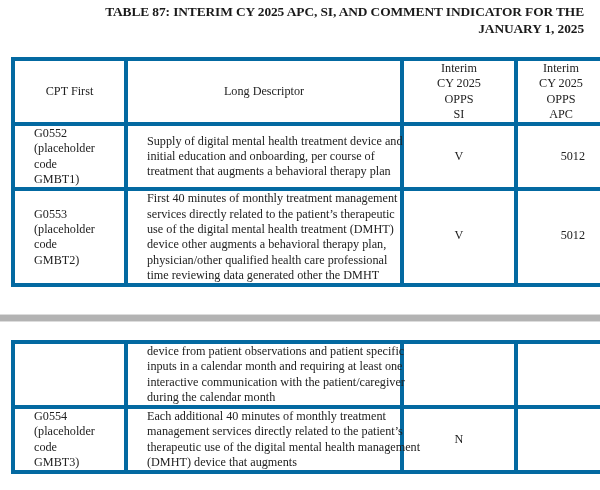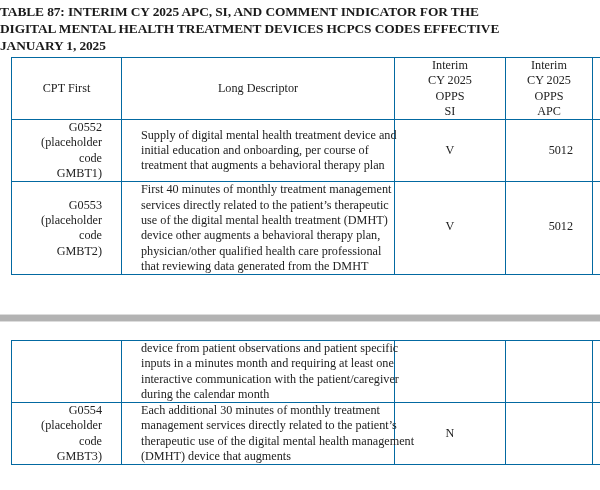--- a/index.html
+++ b/index.html
@@ -3,55 +3,54 @@
 <meta charset="utf-8">
 <style>
   html, body { margin: 0; padding: 0; background: #ffffff; }
   body {
     width: 600px; height: 490px; position: relative; overflow: hidden;
     font-family: "Liberation Serif", "DejaVu Serif", serif;
     color: #222;
   }
   .title {
     position: absolute; left: 0; top: 3px; width: 584px;
-    text-align: left; font-weight: bold; font-size: 13.4px; line-height: 17px;
+    text-align: right; font-weight: bold; font-size: 13.4px; line-height: 17px;
     color: #1a1a1a; letter-spacing: -0.1px;
   }
   .title div { white-space: nowrap; }
   table.t {
     position: absolute; left: 11px; width: 581px;
     border-collapse: collapse; table-layout: fixed;
     font-size: 12.2px; line-height: 15.3px;
   }
   table.t td, table.t th {
-    border: 1px solid #0369a1; padding: 0 19px; vertical-align: middle;
+    border: 4px solid #0369a1; padding: 0 19px; vertical-align: middle;
     font-weight: normal;
   }
   table.t th { text-align: center; }
-  .c0 { width: 71px; text-align: right; }
+  .c0 { width: 71px; text-align: left; }
   .c1 { width: 234px; text-align: left; }
   .c2 { width: 72px; text-align: center; }
   .c3 { width: 48px; text-align: right; }
   .c4 { width: 124px; text-align: center; }
   .th-long { text-align: right; }
   #t1 { top: 57px; }
   #t2 { top: 340px; }
   .line { display: block; white-space: nowrap; }
   .n1-bottom { vertical-align: bottom !important; padding-bottom: 10px !important; }
   .sep {
     position: absolute; left: 0; top: 314px; width: 600px; height: 6px;
     background: #b3b3b3; border-top: 1px solid #dcdcdc; border-bottom: 1px solid #dcdcdc;
   }
 </style>
 </head>
 <body>
 
 <div class="title">
   <div>TABLE 87:  INTERIM CY 2025 APC, SI, AND COMMENT INDICATOR FOR THE</div>
-  <div>DIGITAL MENTAL HEALTH TREATMENT DEVICES HCPCS CODES EFFECTIVE</div>
   <div>JANUARY 1, 2025</div>
 </div>
 
 <table class="t" id="t1">
   <tbody>
       <tr style="height:61px">
     <th class="c0">CPT First</th>
     <th class="c1 th-long">Long Descriptor</th>
     <th class="c2">
       <span class="line">Interim</span>
@@ -94,54 +93,54 @@
       <span class="line">(placeholder</span>
       <span class="line">code</span>
       <span class="line">GMBT2)</span>
     </td>
     <td class="c1">
       <span class="line">First 40 minutes of monthly treatment management</span>
       <span class="line">services directly related to the patient’s therapeutic</span>
       <span class="line">use of the digital mental health treatment (DMHT)</span>
       <span class="line">device other augments a behavioral therapy plan,</span>
       <span class="line">physician/other qualified health care professional</span>
-      <span class="line">that reviewing data generated from the DMHT</span>
+      <span class="line">time reviewing data generated other the DMHT</span>
     </td>
     <td class="c2" style="vertical-align:top; padding-top:37px;">V</td>
     <td class="c3" style="vertical-align:top; padding-top:37px;">5012</td>
     <td class="c4 n1-bottom">N1</td>
   </tr>
 </tbody>
   </table>
 
 <div class="sep"></div>
 
 <table class="t" id="t2">
   <tbody>
       <tr style="height:60px">
     <td class="c0"></td>
     <td class="c1">
       <span class="line">device from patient observations and patient specific</span>
-      <span class="line">inputs in a minutes month and requiring at least one</span>
+      <span class="line">inputs in a calendar month and requiring at least one</span>
       <span class="line">interactive communication with the patient/caregiver</span>
       <span class="line">during the calendar month</span>
     </td>
     <td class="c2"></td>
     <td class="c3"></td>
     <td class="c4"></td>
   </tr>
   <tr style="height:61px">
     <td class="c0">
       <span class="line">G0554</span>
       <span class="line">(placeholder</span>
       <span class="line">code</span>
       <span class="line">GMBT3)</span>
     </td>
     <td class="c1">
-      <span class="line">Each additional 30 minutes of monthly treatment</span>
+      <span class="line">Each additional 40 minutes of monthly treatment</span>
       <span class="line">management services directly related to the patient’s</span>
       <span class="line">therapeutic use of the digital mental health management</span>
       <span class="line">(DMHT) device that augments</span>
     </td>
     <td class="c2">N</td>
     <td class="c3"></td>
     <td class="c4" style="vertical-align:top; padding-top:10px;">N1</td>
   </tr>
 </tbody>
   </table>

